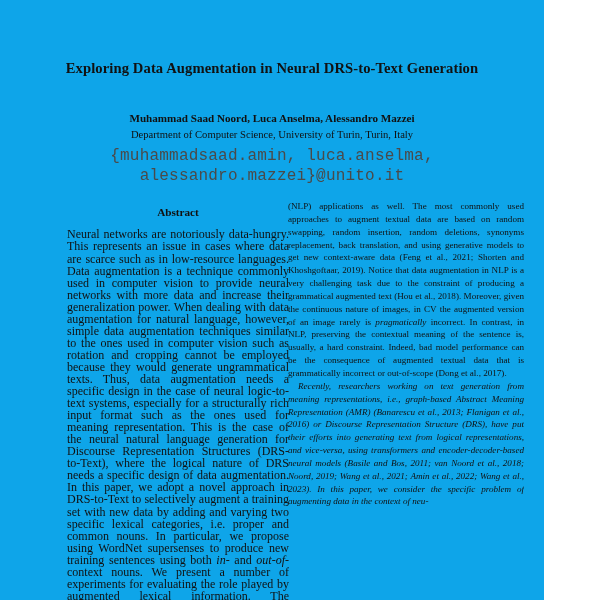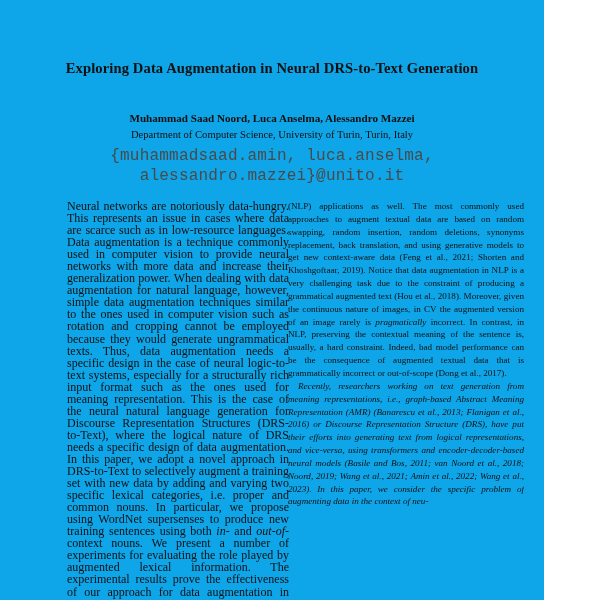--- a/index.html
+++ b/index.html
@@ -127,20 +127,21 @@
   <div class="header">
     <h1 class="paper-title">Exploring Data Augmentation in Neural DRS-to-Text Generation</h1>
     <div class="authors">Muhammad Saad Noord, Luca Anselma, Alessandro Mazzei</div>
     <div class="affiliation">Department of Computer Science, University of Turin, Turin, Italy</div>
     <div class="emails">{muhammadsaad.amin, luca.anselma, alessandro.mazzei}@unito.it</div>
   </div>
 
   <div class="columns">
 
     <div class="col col-left">
+      <div class="section-heading">Abstract</div>
       <p class="abstract-body">Neural networks are notoriously data-hungry. This represents an issue in cases where data are scarce such as in low-resource languages. Data augmentation is a technique commonly used in computer vision to provide neural networks with more data and increase their generalization power. When dealing with data augmentation for natural language, however, simple data augmentation techniques similar to the ones used in computer vision such as rotation and cropping cannot be employed because they would generate ungrammatical texts. Thus, data augmentation needs a specific design in the case of neural logic-to-text systems, especially for a structurally rich input format such as the ones used for meaning representation. This is the case of the neural natural language generation for Discourse Representation Structures (DRS-to-Text), where the logical nature of DRS needs a specific design of data augmentation. In this paper, we adopt a novel approach in DRS-to-Text to selectively augment a training set with new data by adding and varying two specific lexical categories, i.e. proper and common nouns. In particular, we propose using WordNet supersenses to produce new training sentences using both <i>in-</i> and <i>out-of-</i>context nouns. We present a number of experiments for evaluating the role played by augmented lexical information. The experimental results prove the effectiveness of our approach for data augmentation in DRS-to-</p>
     </div>
 
     <div class="col col-right">
       <p class="body-par">(NLP) applications as well. The most commonly used approaches to augment textual data are based on random swapping, random insertion, random deletions, synonyms replacement, back translation, and using generative models to get new context-aware data (Feng et al., 2021; Shorten and Khoshgoftaar, 2019). Notice that data augmentation in NLP is a very challenging task due to the constraint of producing a grammatical augmented text (Hou et al., 2018). Moreover, given the continuous nature of images, in CV the augmented version of an image rarely is <i>pragmatically</i> incorrect. In contrast, in NLP, preserving the contextual meaning of the sentence is, usually, a hard constraint. Indeed, bad model performance can be the consequence of augmented textual data that is grammatically incorrect or out-of-scope (Dong et al., 2017).</p>
       <p class="body-par">Recently, researchers working on text generation from meaning representations, i.e., graph-based Abstract Meaning Representation (AMR) (Banarescu et al., 2013; Flanigan et al., 2016) or Discourse Representation Structure (DRS), have put their efforts into generating text from logical representations, and vice-versa, using transformers and encoder-decoder-based neural models (Basile and Bos, 2011; van Noord et al., 2018; Noord, 2019; Wang et al., 2021; Amin et al., 2022; Wang et al., 2023). In this paper, we consider the specific problem of augmenting data in the context of neu-</p>
     </div>
 
   </div>
 

